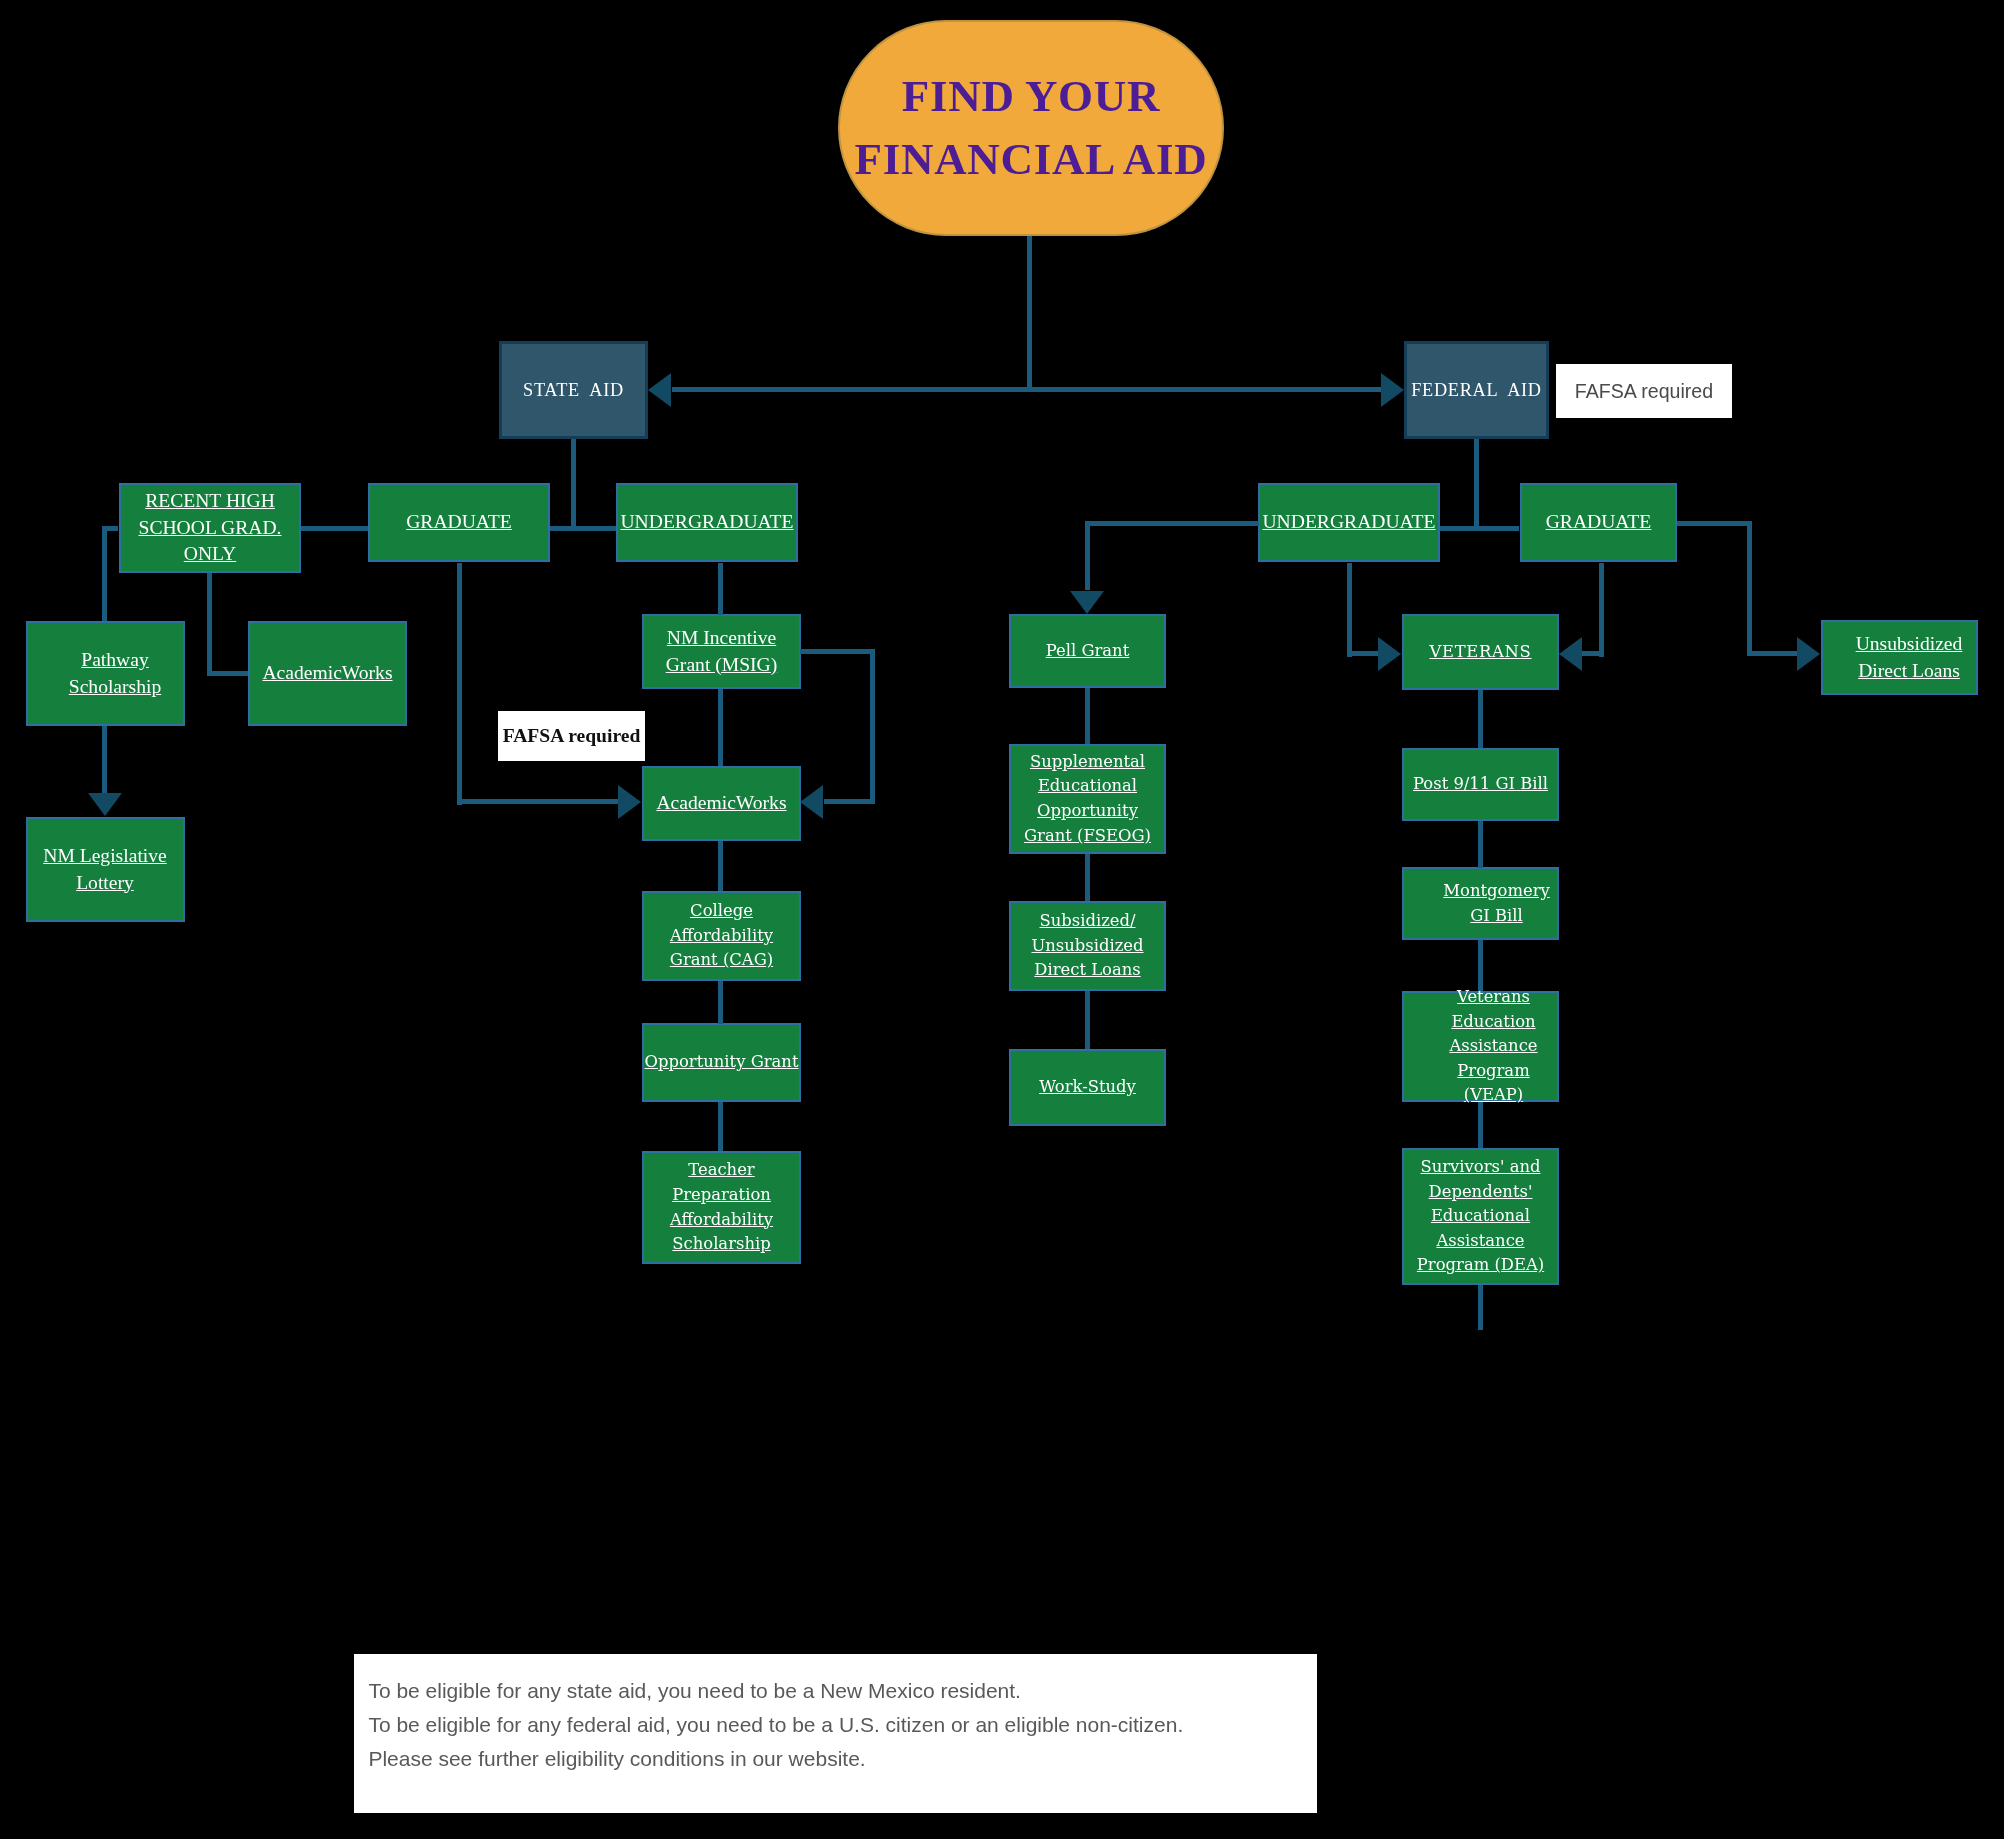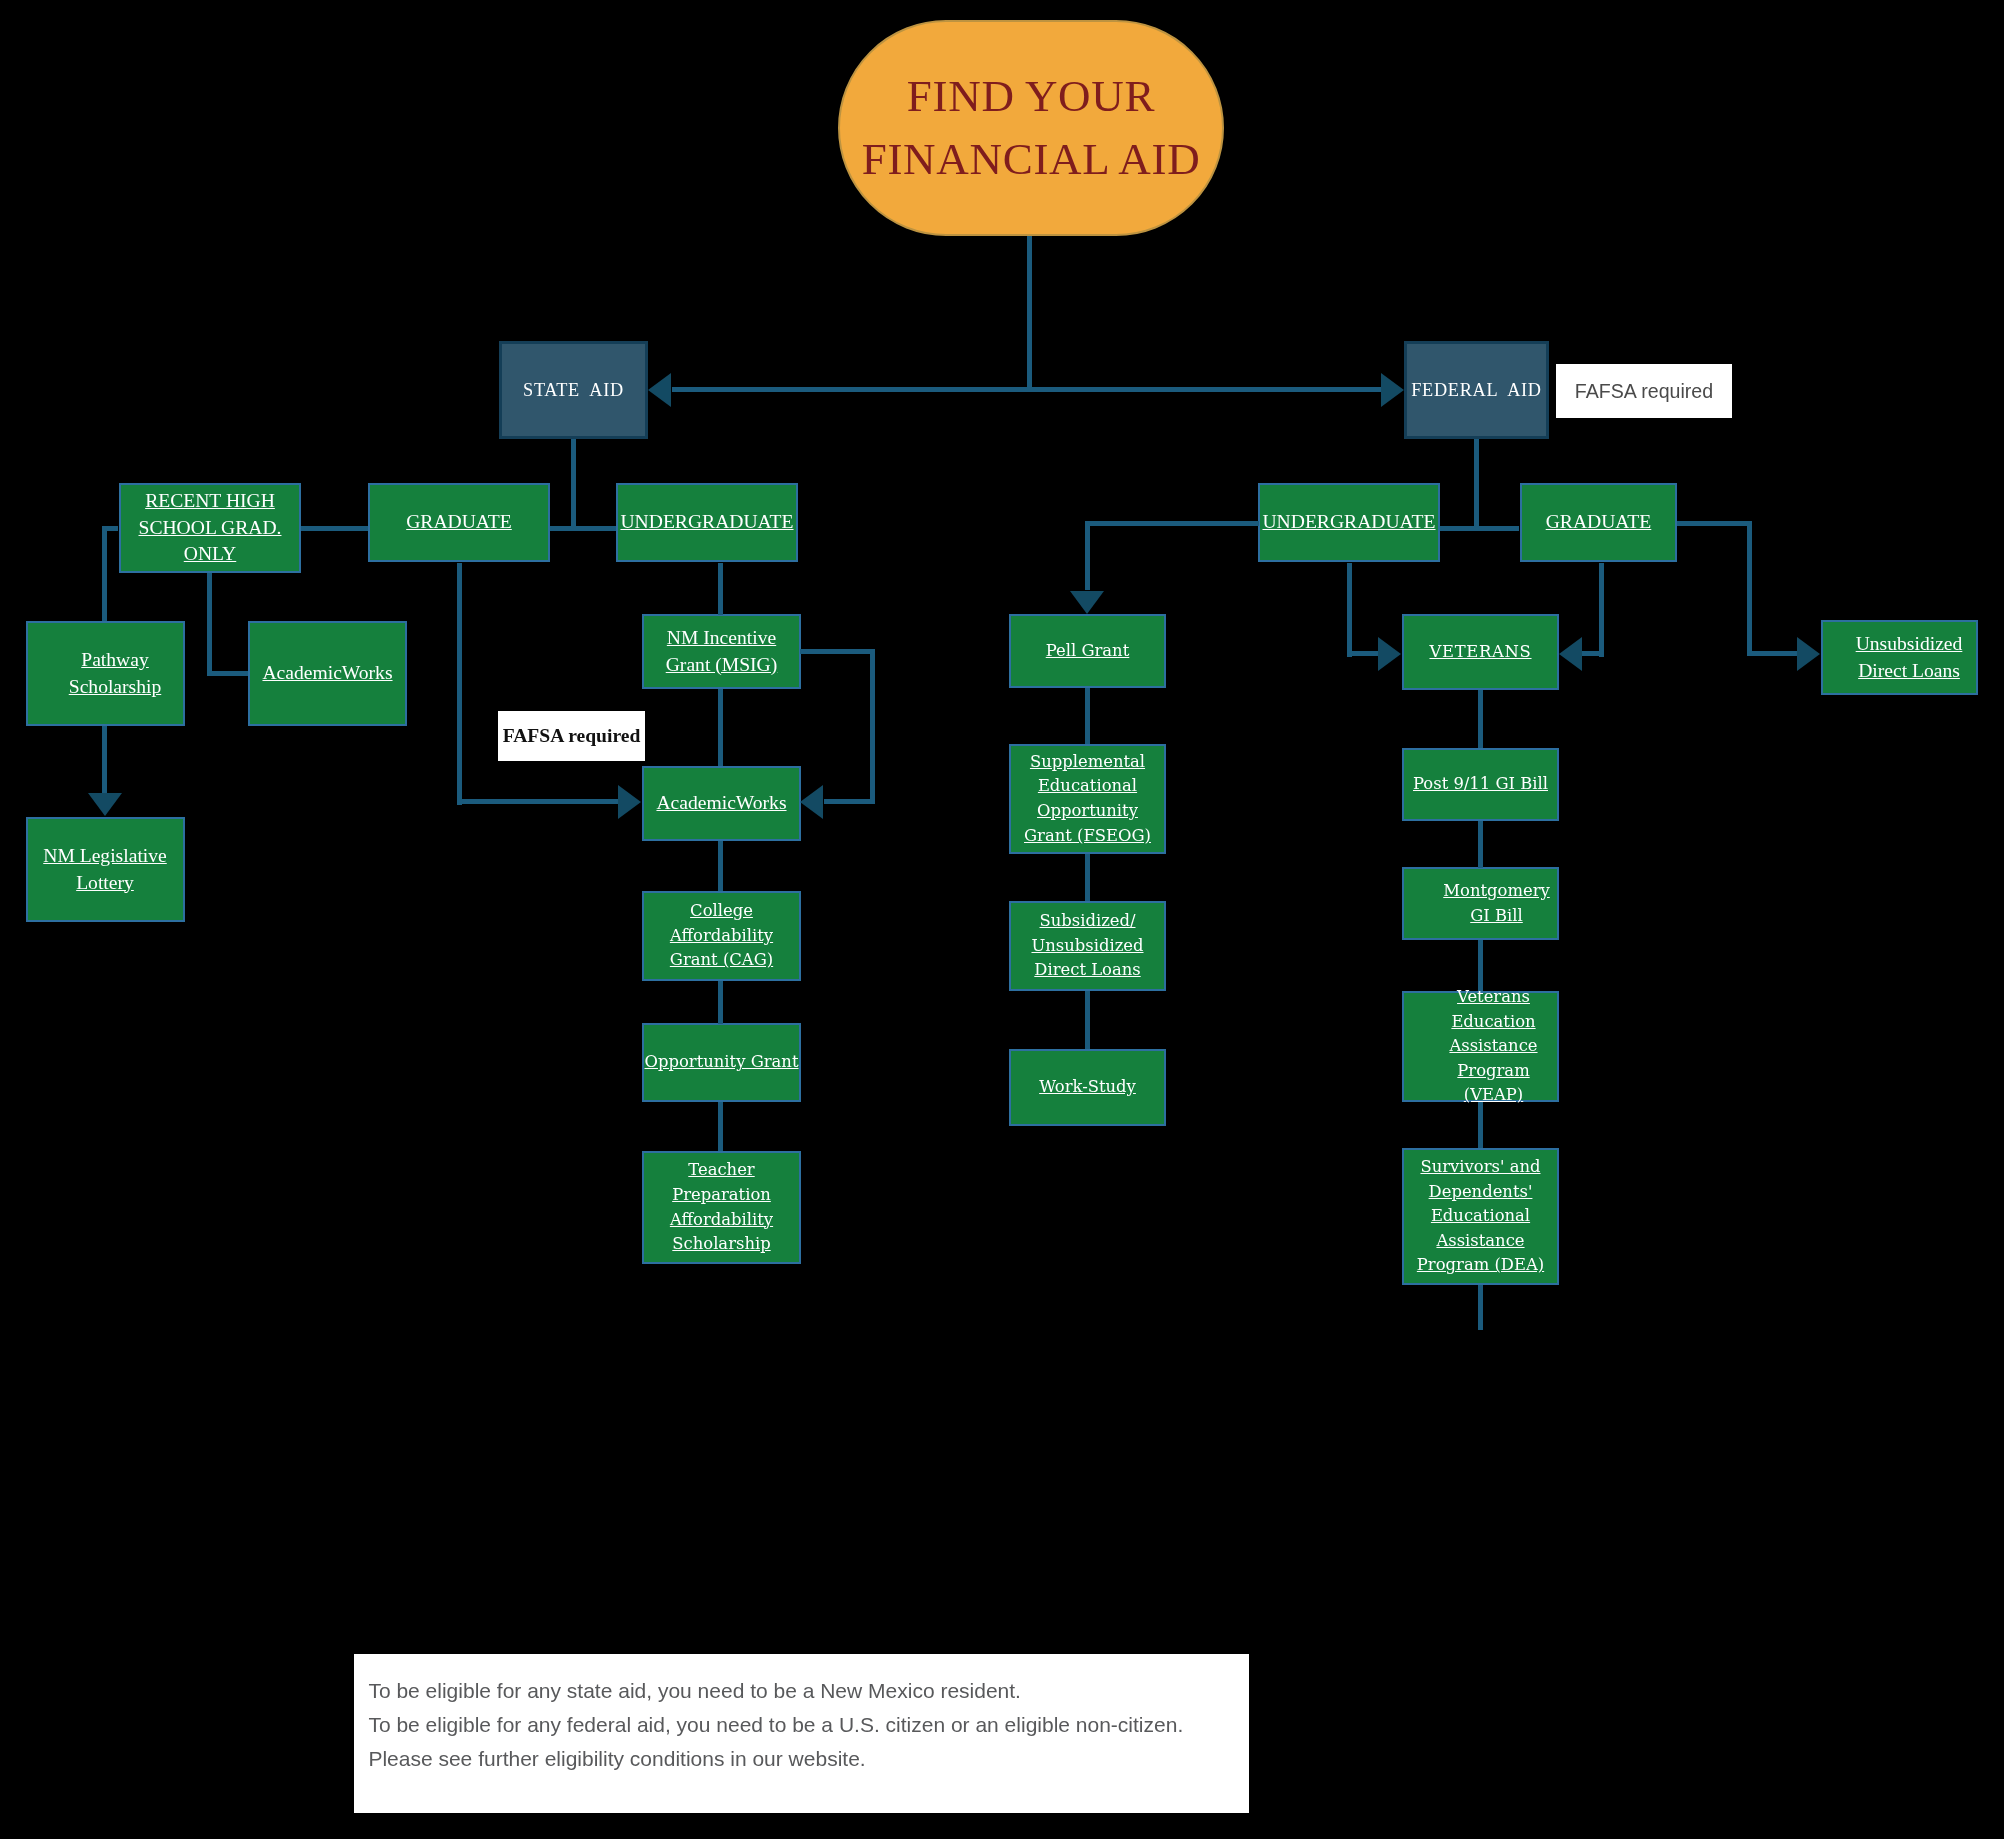--- a/index.html
+++ b/index.html
@@ -6,22 +6,22 @@
   #canvas{position:relative;width:2005px;height:1839px;background:#000;overflow:hidden;
           font-family:"Liberation Serif",serif;}
   .node{position:absolute;display:flex;align-items:center;justify-content:center;
         text-align:center;color:#fff;box-sizing:border-box;}
   .blue{background:#15803d;border:2px solid #2D6FA0;font-size:19.6px;line-height:1.35;text-decoration:underline;}
   .heavy{font-family:"DejaVu Serif",serif;font-size:16.4px;line-height:1.5;}
   .dark{background:#30566C;border:3.9px solid #143E57;font-size:18.3px;word-spacing:5.2px;
         letter-spacing:0.7px;}
   .white-label{background:#fff;color:#1a1a1a;}
   #title-ellipse{left:838px;top:19.6px;width:386px;height:216px;background:#F2A93C;
-        border:2px solid #BD9340;border-radius:111px;font-size:45px;font-weight:normal;
-        line-height:1.4;color:#7f1d1d;letter-spacing:0.7px;}
+        border:2px solid #BD9340;border-radius:111px;font-size:45px;font-weight:bold;
+        line-height:1.4;color:#4c1d95;letter-spacing:0.7px;}
   #state-aid{left:499px;top:341px;width:149px;height:98px;}
   #federal-aid{left:1404px;top:341px;width:145px;height:98px;}
   #fafsa-top{left:1556px;top:364px;width:176px;height:54px;
         font-family:"Liberation Sans",sans-serif;font-size:19.6px;color:#4A4A4A;}
   #fafsa-left{left:498px;top:711px;width:147px;height:50px;font-size:19.6px;
         font-weight:600;color:#111;}
   #recent{left:119px;top:483px;width:182px;height:90px;}
   #graduate-l{left:368px;top:483px;width:182px;height:79px;}
   #undergrad-l{left:616px;top:483px;width:182px;height:79px;}
   #undergrad-r{left:1258px;top:483px;width:182px;height:79px;}
@@ -38,21 +38,21 @@
   #fseog{left:1009px;top:744px;width:157px;height:110px;}
   #subunsub{left:1009px;top:901px;width:157px;height:90px;}
   #workstudy{left:1009px;top:1049px;width:157px;height:77px;}
   #veterans{left:1402px;top:614px;width:157px;height:76px;letter-spacing:0.7px;}
   #post911{left:1402px;top:748px;width:157px;height:73px;}
   #montgomery{left:1402px;top:867px;width:157px;height:73px;padding-left:32px;}
   #veap{left:1402px;top:991px;width:157px;height:111px;padding-left:26px;}
   #dea{left:1402px;top:1148px;width:157px;height:137px;}
   #vre{left:1402px;top:1330px;width:157px;height:117px;}
   #unsub-direct{left:1821px;top:620px;width:157px;height:75px;padding-left:19px;}
-  #note{left:354px;top:1654px;width:895px;height:159px;background:#fff;
+  #note{left:354px;top:1654px;width:963px;height:159px;background:#fff;
         justify-content:flex-start;align-items:flex-start;padding:19.6px 14.4px;
         font-family:"Liberation Sans",sans-serif;font-size:21px;line-height:1.62;
         color:#58595B;text-align:left;white-space:pre-line;}
   .ln{position:absolute;background:#1B5B7D;}
   .ar{position:absolute;width:0;height:0;}
   .ar-l{border-top:17px solid transparent;border-bottom:17px solid transparent;
         border-right:23.6px solid #134A63;}
   .ar-r{border-top:17px solid transparent;border-bottom:17px solid transparent;
         border-left:23.6px solid #134A63;}
   .ar-d{border-left:17px solid transparent;border-right:17px solid transparent;

